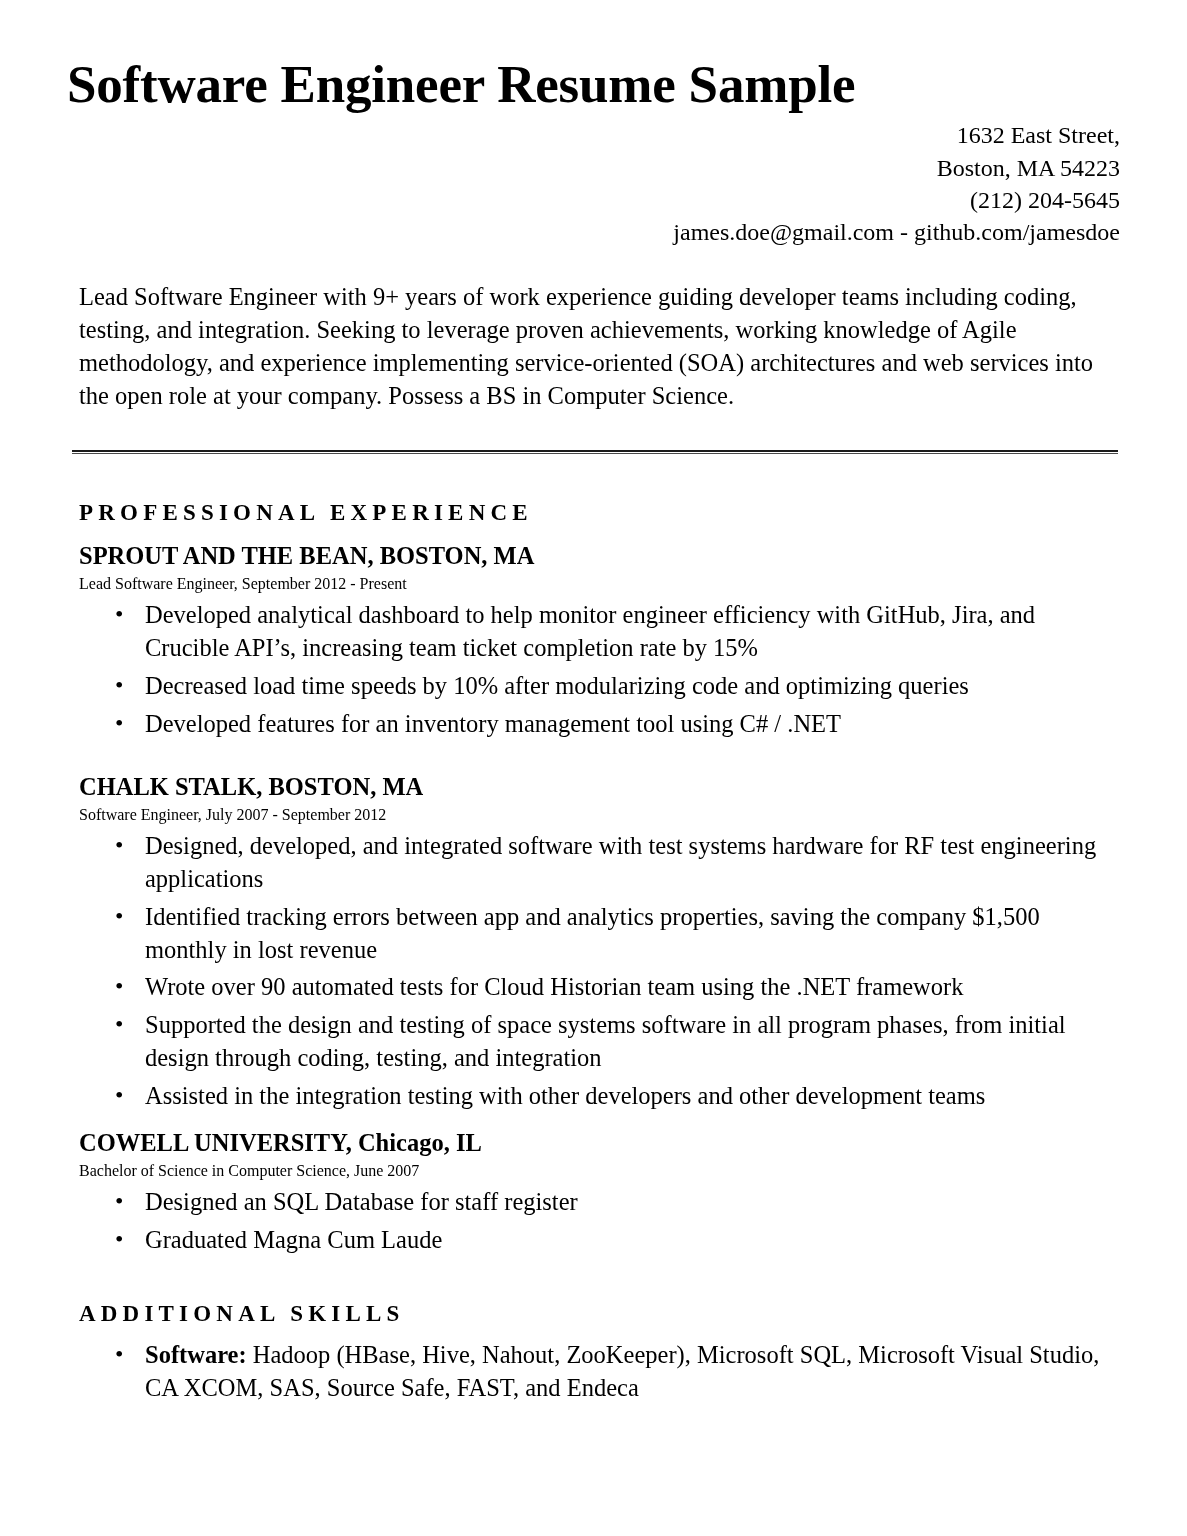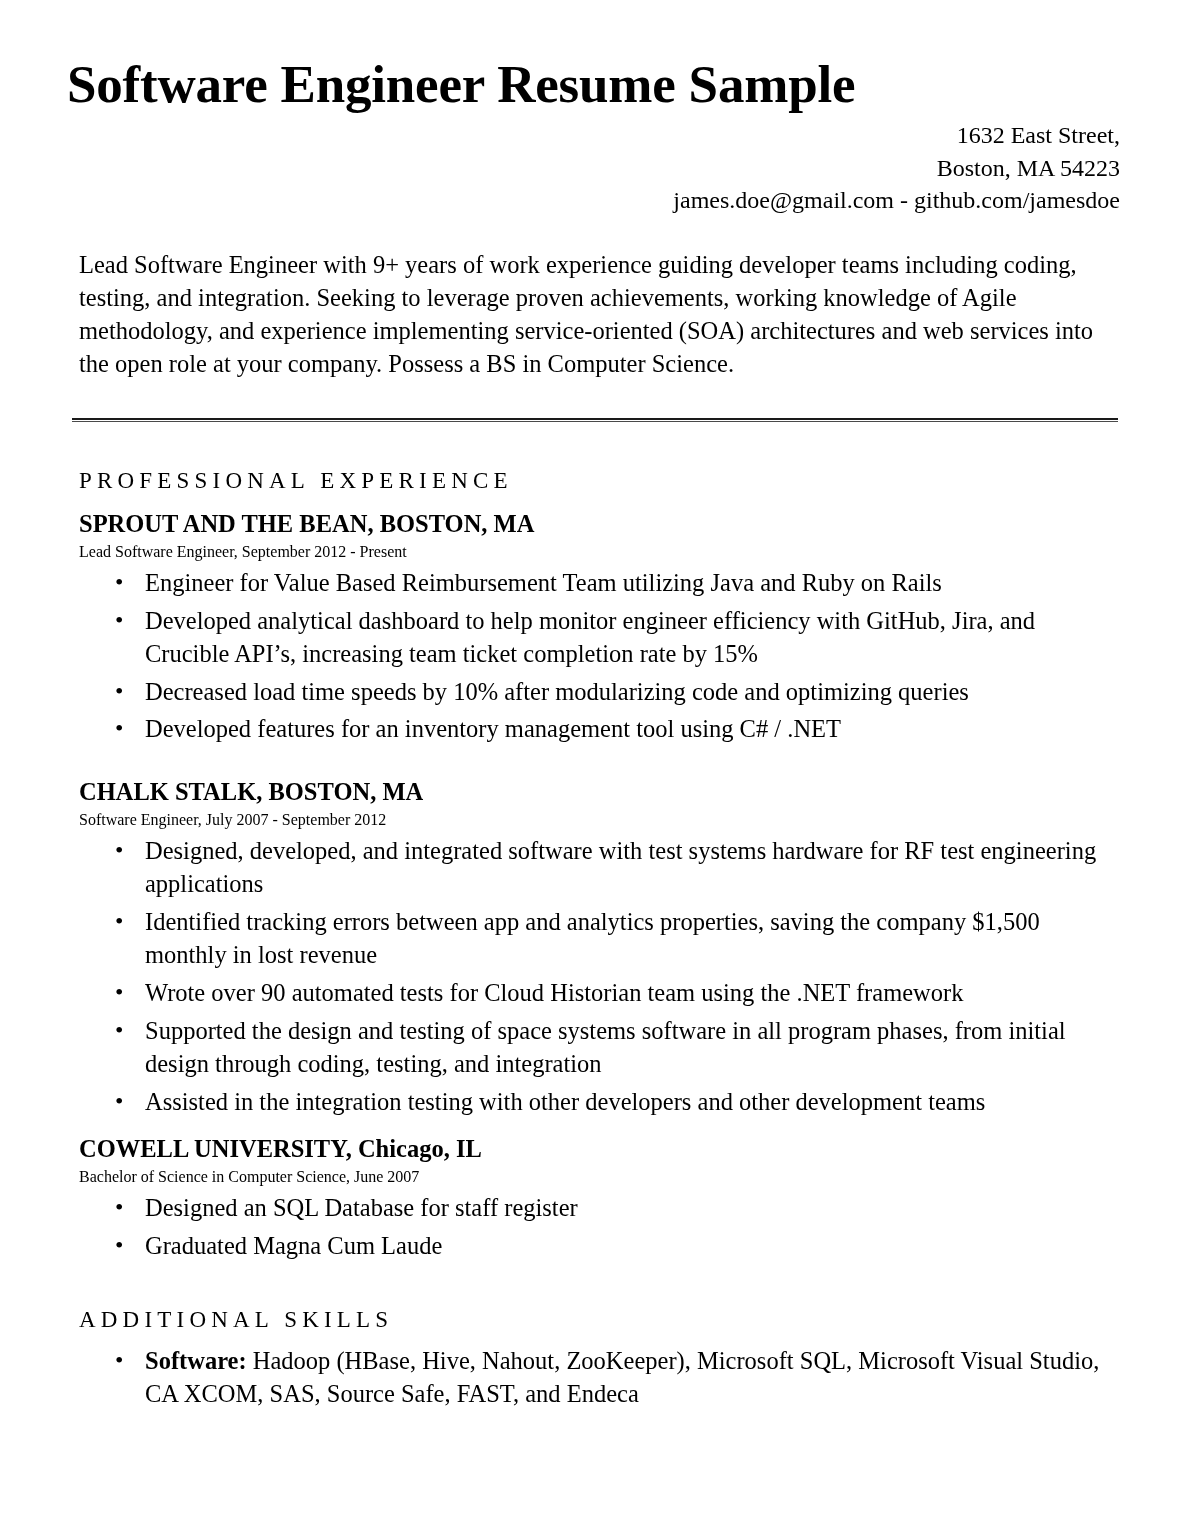--- a/index.html
+++ b/index.html
@@ -51,21 +51,21 @@
     border-top: 2.2px solid #1a1a1a;
     border-bottom: 1px solid #4a4a4a;
     height: 1px;
     background: #ffffff;
   }
 
   
   .section { margin-top: 0; }
   .section-heading {
     font-size: 23px;
-    font-weight: normal;
+    font-weight: bold;
     letter-spacing: 5.2px;
     margin: 46px 0 0 12px;
     text-transform: uppercase;
   }
   .section-heading.tight { margin-top: 44px; }
 
   .entry { margin-top: 14px; margin-left: 12px; }
   .entry-org {
     font-size: 24.5px;
     font-weight: bold;
@@ -106,36 +106,36 @@
 </head>
 <body>
 
 <div class="page">
 
   <header>
     <h1 class="doc-title">Software Engineer Resume Sample</h1>
     <div class="contact-block">
       <span class="contact-line">1632 East Street,</span>
       <span class="contact-line">Boston, MA 54223</span>
+      <span class="contact-line">(212) 204-5645</span>
       <span class="contact-line">james.doe@gmail.com - github.com/jamesdoe</span>
     </div>
   </header>
 
   <p class="summary">Lead Software Engineer with 9+ years of work experience guiding developer teams including coding, testing, and integration. Seeking to leverage proven achievements, working knowledge of Agile methodology, and experience implementing service-oriented (SOA) architectures and web services into the open role at your company. Possess a BS in Computer Science.</p>
 
   <hr class="divider">
 
   <section class="section">
     <div class="section-heading">PROFESSIONAL EXPERIENCE</div>
 
     <div class="entry">
       <div class="entry-org">SPROUT AND THE BEAN, BOSTON, MA</div>
       <div class="entry-role">Lead Software Engineer, September 2012 - Present</div>
       <ul class="bullets">
-        <li>Engineer for Value Based Reimbursement Team utilizing Java and Ruby on Rails</li>
         <li>Developed analytical dashboard to help monitor engineer efficiency with GitHub, Jira, and Crucible API’s, increasing team ticket completion rate by 15%</li>
         <li>Decreased load time speeds by 10% after modularizing code and optimizing queries</li>
         <li>Developed features for an inventory management tool using C# / .NET</li>
       </ul>
     </div>
 
     <div class="entry entry-gap">
       <div class="entry-org">CHALK STALK, BOSTON, MA</div>
       <div class="entry-role">Software Engineer, July 2007 - September 2012</div>
       <ul class="bullets">

